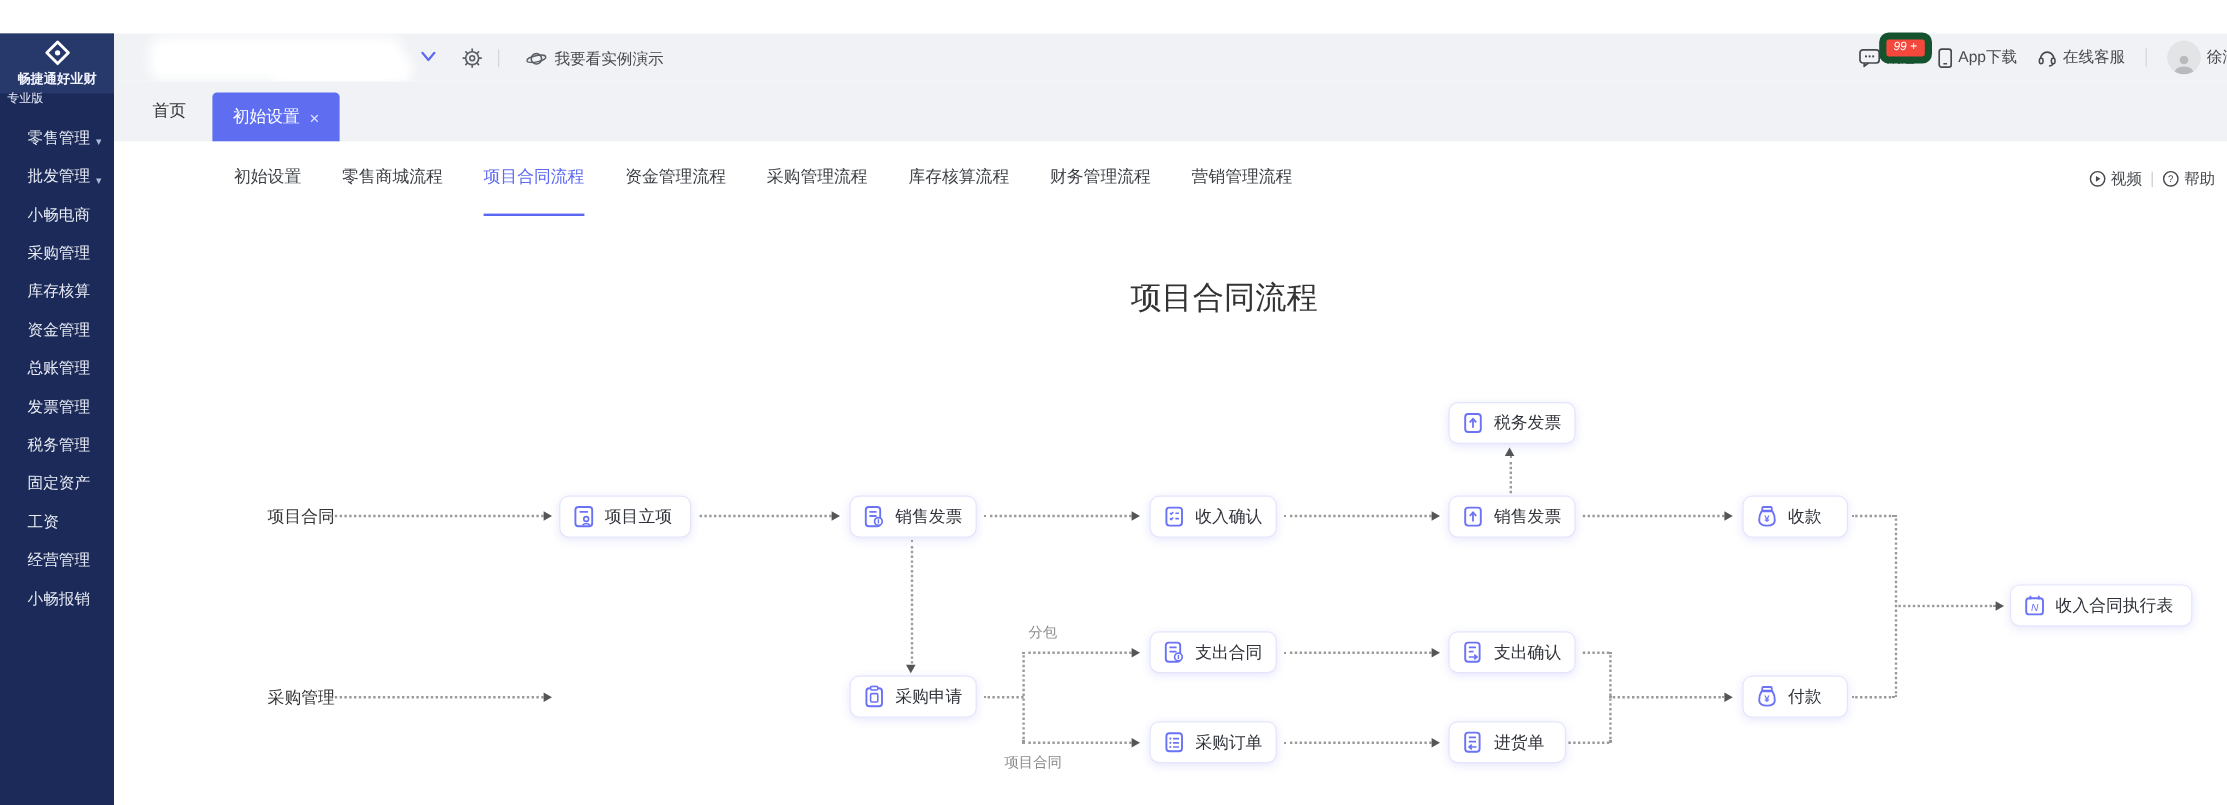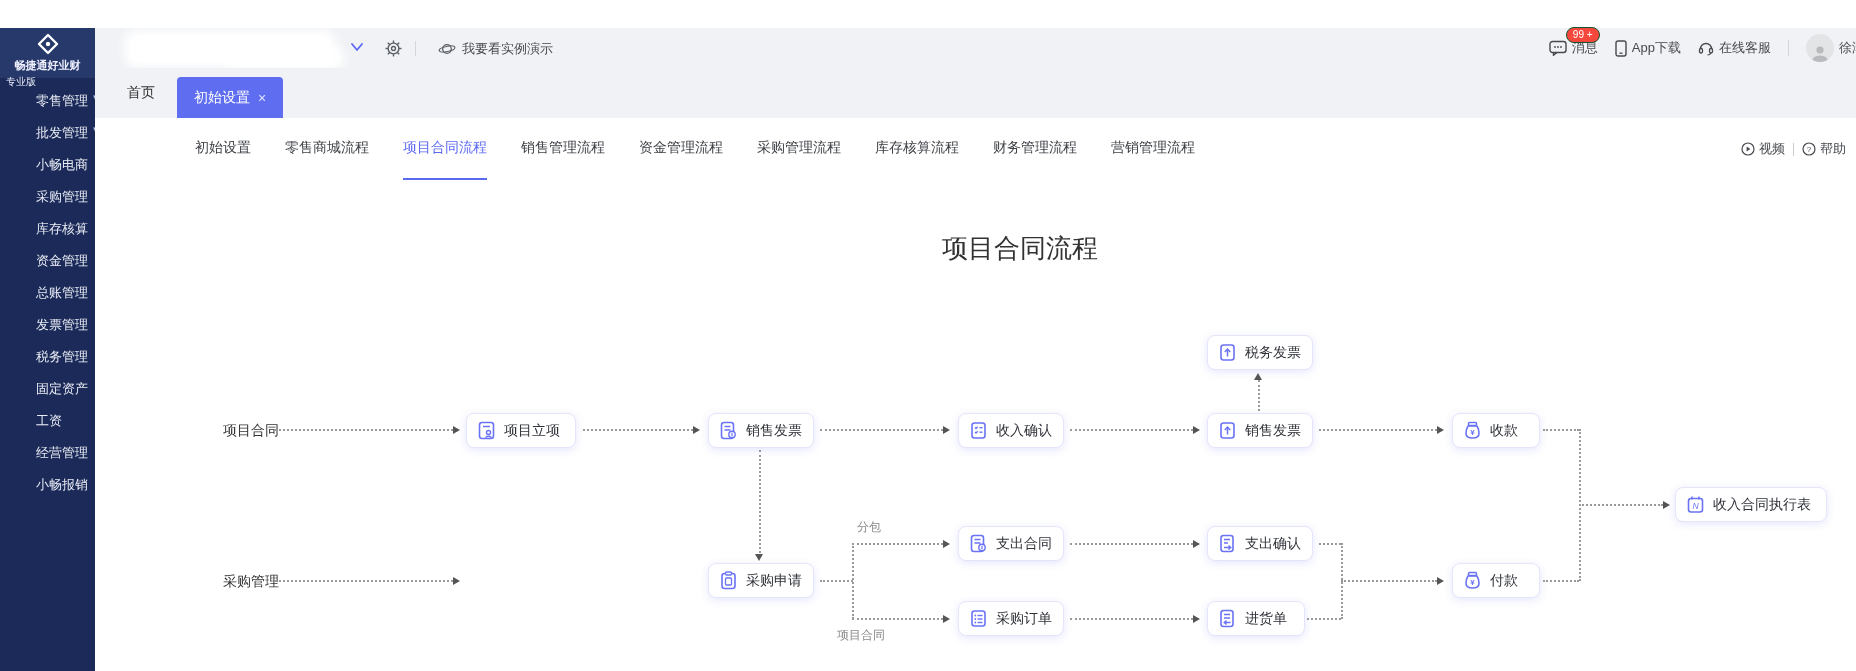--- a/index.html
+++ b/index.html
@@ -8,21 +8,21 @@
   .top-strip { height:28px; background:#fff; }
   .app { display:flex; height:643px; }
 
   
   .sidebar { width:95px; background:#1b2a58; flex-shrink:0; color:#fff; }
   .logo-block { height:50px; background:#27386a; padding:5px 4px 0 4px; position:relative; }
   .logo-row { display:flex; align-items:center; gap:3px; overflow:hidden;flex-direction:column; }
   .logo-title { font-size:11px; font-weight:bold; white-space:nowrap; color:#f0f2ff; }
   .logo-sub { font-size:10px; color:#e8ebfa; margin:2px 0 0 2px; }
   .menu { padding-top:14px; }
-  .menu-item { height:32px; display:flex; align-items:flex-start; padding-left:36px;
+  .menu-item { height:32px; display:flex; align-items:flex-end; padding-left:23px;
     font-size:13px; color:#e9ecf5; cursor:pointer; white-space:nowrap; }
   .menu-item .caret { font-size:9px; color:#aeb8d8; margin-left:5px; }
 
   
   .main { flex:1; display:flex; flex-direction:column; position:relative; min-width:0; }
   .topbar { height:40px; background:#f0f2f5; position:relative; }
   .tabstrip { height:50px; background:#f0f2f5; position:relative; }
   .content { height:553px; background:#fff; position:relative; }
 
   
@@ -37,22 +37,22 @@
   .chev { left:255px; top:14px; }
   .gear { left:290px; top:12px; }
   .tb-div1 { position:absolute; left:320px; top:13px; width:1px; height:15px; background:#d4d6da; }
   .demo { left:343px; top:12px; gap:6px; font-size:13px; color:#46494e; }
 
   
   .tb-right { position:absolute; right:0; top:0; height:40px; display:flex;
     align-items:center; gap:17px; font-size:13px; color:#46494e; }
   .tb-item { display:flex; align-items:center; gap:5px; cursor:pointer; position:relative; }
   .badge { position:absolute; top:-12px; left:17px; background:#f5483d; color:#fff;
-    font-size:10px; line-height:12px; padding:1px 6px; border-radius:8px; border:1px solid #14532d;
-    white-space:nowrap; }
+    font-size:10px; line-height:12px; padding:1px 6px; border-radius:8px; border:6px solid #14532d;
+    white-space:nowrap;font-style:italic; }
   .tb-div2 { width:1px; height:16px; background:#d4d6da; }
   .avatar { width:28px; height:28px; border-radius:50%; background:#e3e4e6;
     display:flex; align-items:flex-end; justify-content:center; overflow:hidden; }
   .uname { max-width:17px; overflow:hidden; white-space:nowrap; }
 
   
   .tab-home { position:absolute; left:32px; top:0; height:50px; display:flex; align-items:center;
     font-size:14px; color:#333; cursor:pointer; }
   .tab-active { position:absolute; left:82px; top:9px; height:41px; width:106px;
     background:#5f6ef0; color:#fff; font-size:14px; display:flex; align-items:center;
@@ -229,21 +229,20 @@
         <span>初始设置</span>
         <span class="x">×</span>
       </div>
     </div>
 
     <div class="content">
       <div class="subnav">
         <div class="sn-item">初始设置</div>
         <div class="sn-item">零售商城流程</div>
         <div class="sn-item active">项目合同流程</div>
-        <div class="sn-item">销售管理流程</div>
         <div class="sn-item">资金管理流程</div>
         <div class="sn-item">采购管理流程</div>
         <div class="sn-item">库存核算流程</div>
         <div class="sn-item">财务管理流程</div>
         <div class="sn-item">营销管理流程</div>
         <div class="sn-right">
           <div class="sn-link">
             <span>
               <svg width="14" height="14" viewBox="0 0 14 14">
                 <circle cx="7" cy="7" r="6" fill="none" stroke="#46494e" stroke-width="1.2"></circle>

